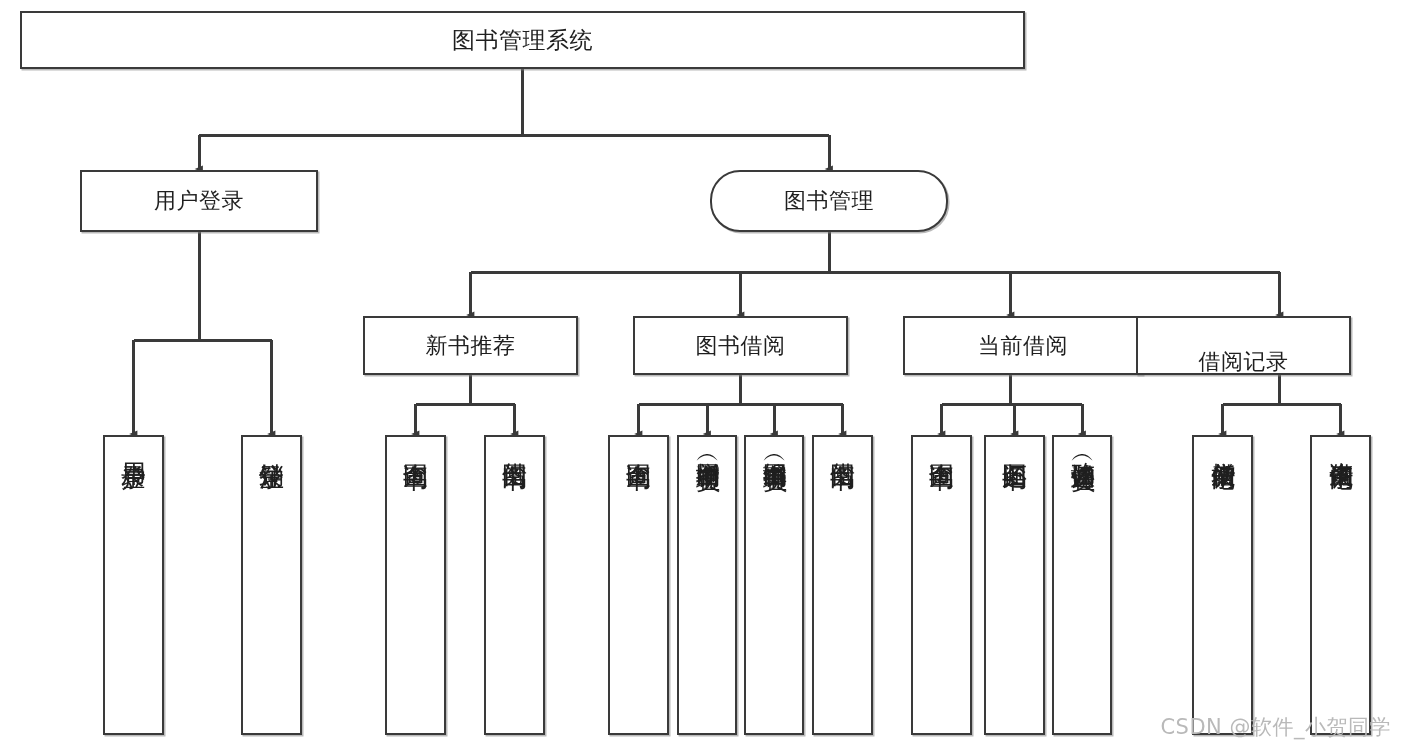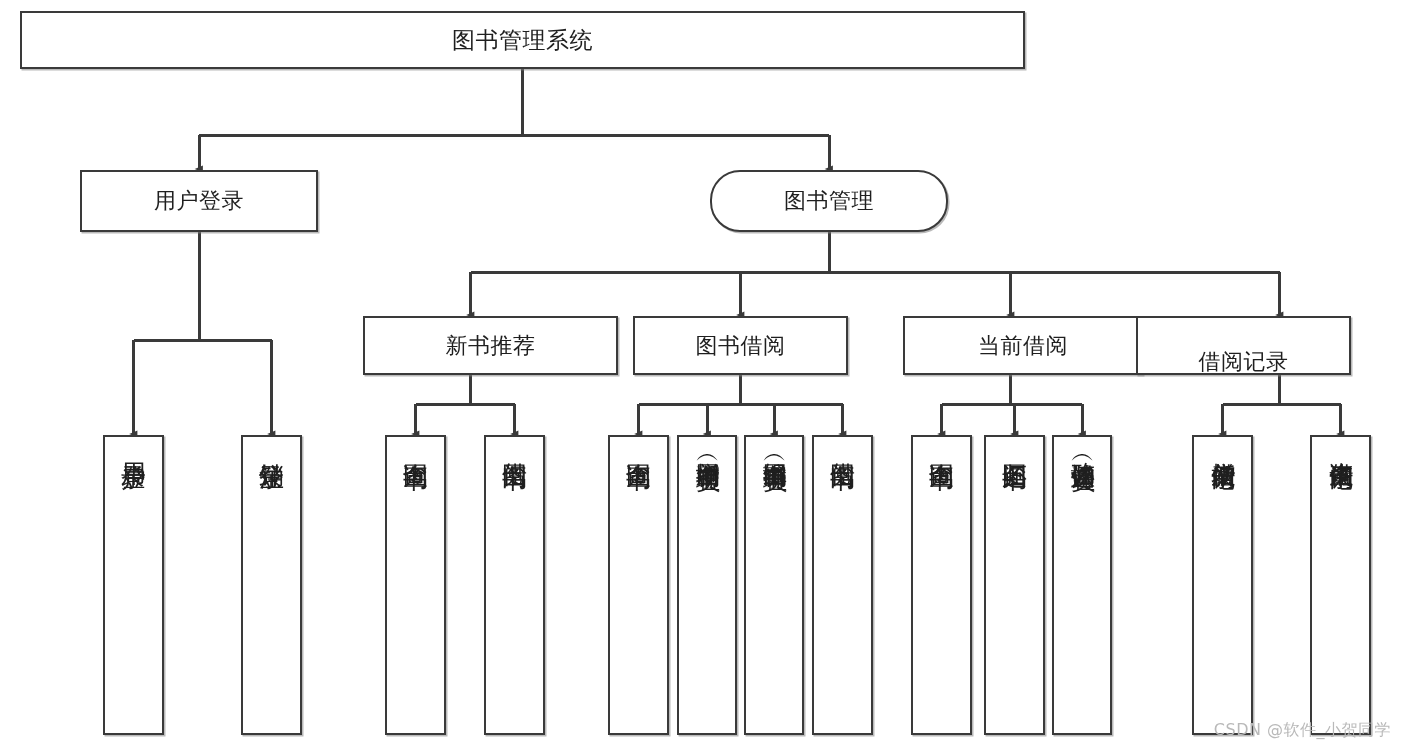--- a/index.html
+++ b/index.html
@@ -62,21 +62,21 @@
     letter-spacing: 1px;
     white-space: normal;
   }
   .node.vertical.tall-text .label {
     font-size: 24px;
   }
   .watermark {
     position: absolute;
     right: 14px;
     bottom: 6px;
-    font-size: 16px;
+    font-size: 21px;
     color: #b9b9b9;
     letter-spacing: 0.5px;
     white-space: nowrap;
     pointer-events: none;
   }
 </style>
 </head>
 <body>
 
 <div id="diagram-root">
@@ -126,21 +126,21 @@
   <div id="node-layer">
       <div class="node horizontal root" style="left: 20px; top: 11px; width: 1005px; height: 58px;">
         <span class="label">图书管理系统</span>
       </div>
       <div class="node horizontal" style="left: 80px; top: 170px; width: 238px; height: 62px;">
         <span class="label">用户登录</span>
       </div>
       <div class="node horizontal" style="left: 710px; top: 170px; width: 238px; height: 62px; border-radius: 30px;">
         <span class="label">图书管理</span>
       </div>
-      <div class="node horizontal" style="left: 363px; top: 316px; width: 255px; height: 59px;">
+      <div class="node horizontal" style="left: 363px; top: 316px; width: 215px; height: 59px;">
         <span class="label">新书推荐</span>
       </div>
       <div class="node horizontal" style="left: 633px; top: 316px; width: 215px; height: 59px; align-items: center;">
         <span class="label">图书借阅</span>
       </div>
       <div class="node horizontal" style="left: 903px; top: 316px; width: 240px; height: 59px;">
         <span class="label">当前借阅</span>
       </div>
       <div class="node horizontal" style="left: 1136px; top: 316px; width: 215px; height: 59px; align-items: flex-end;">
         <span class="label">借阅记录</span>

